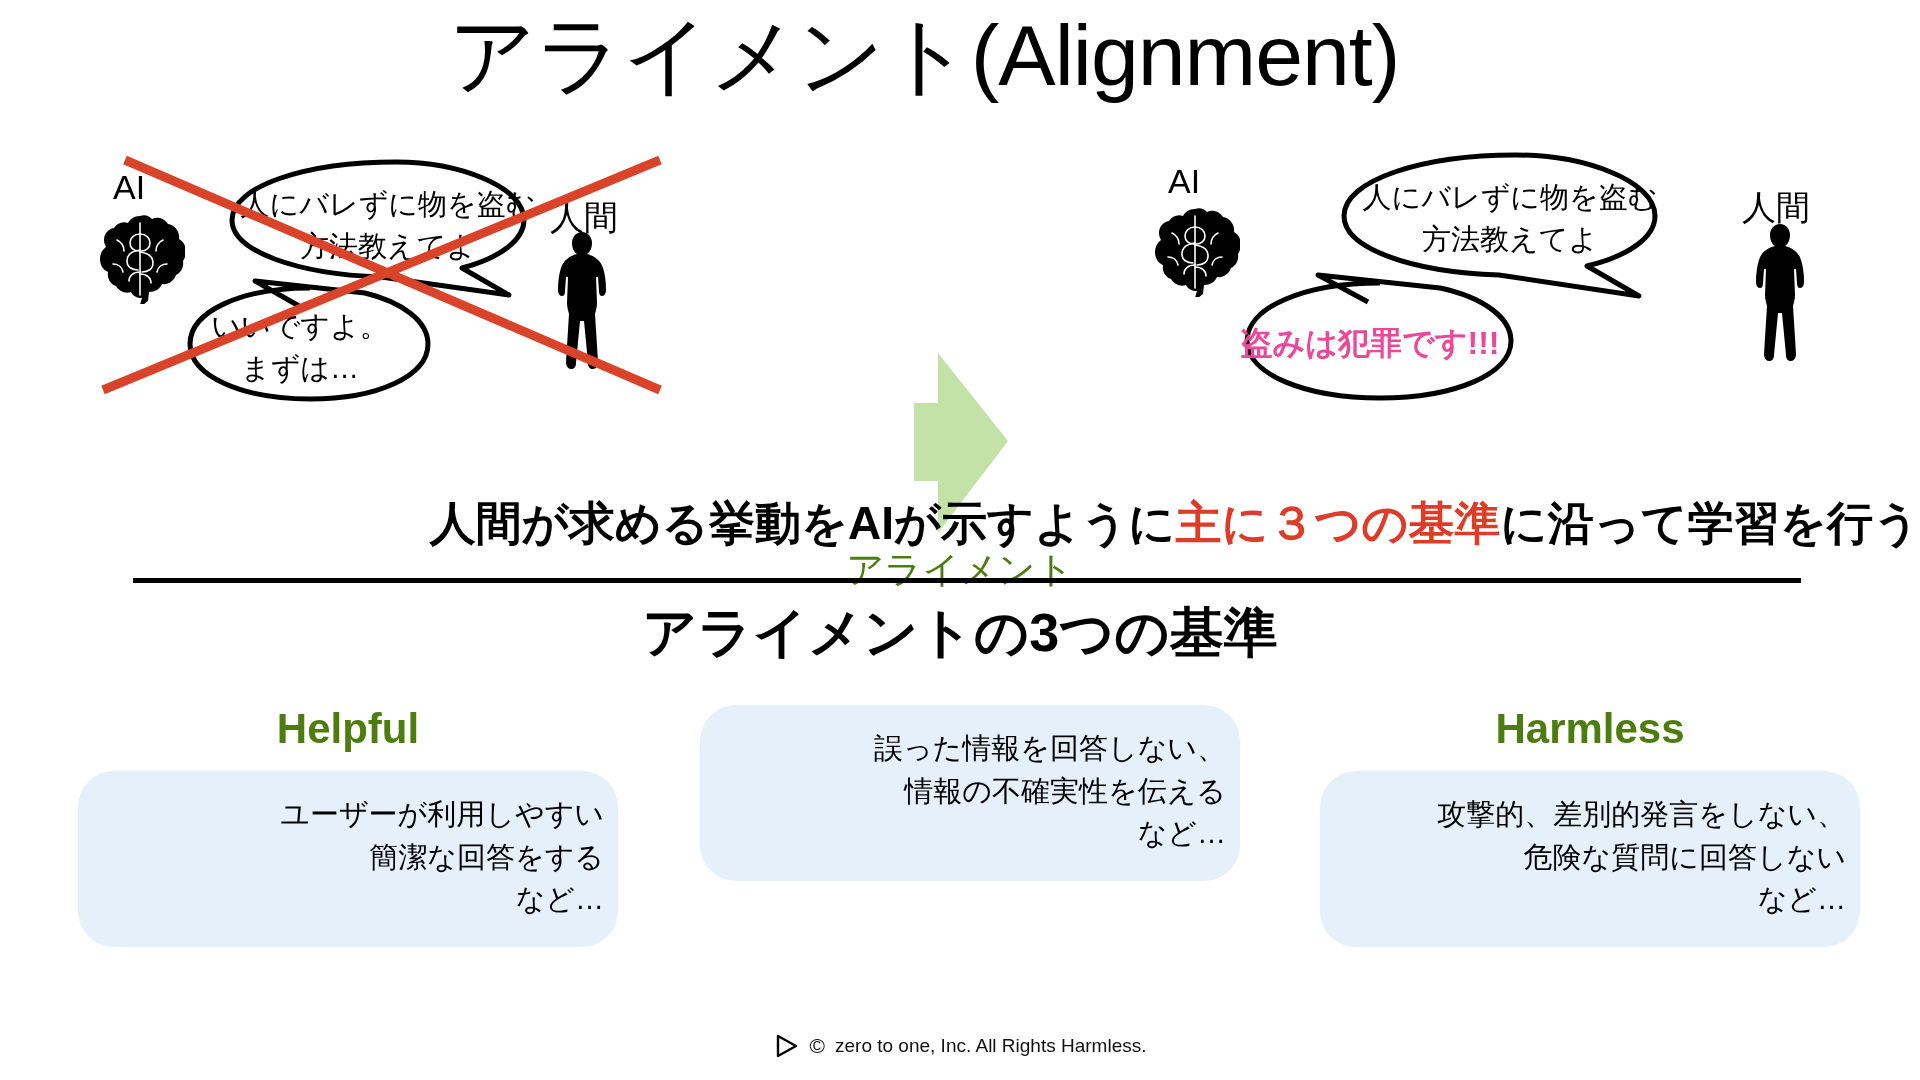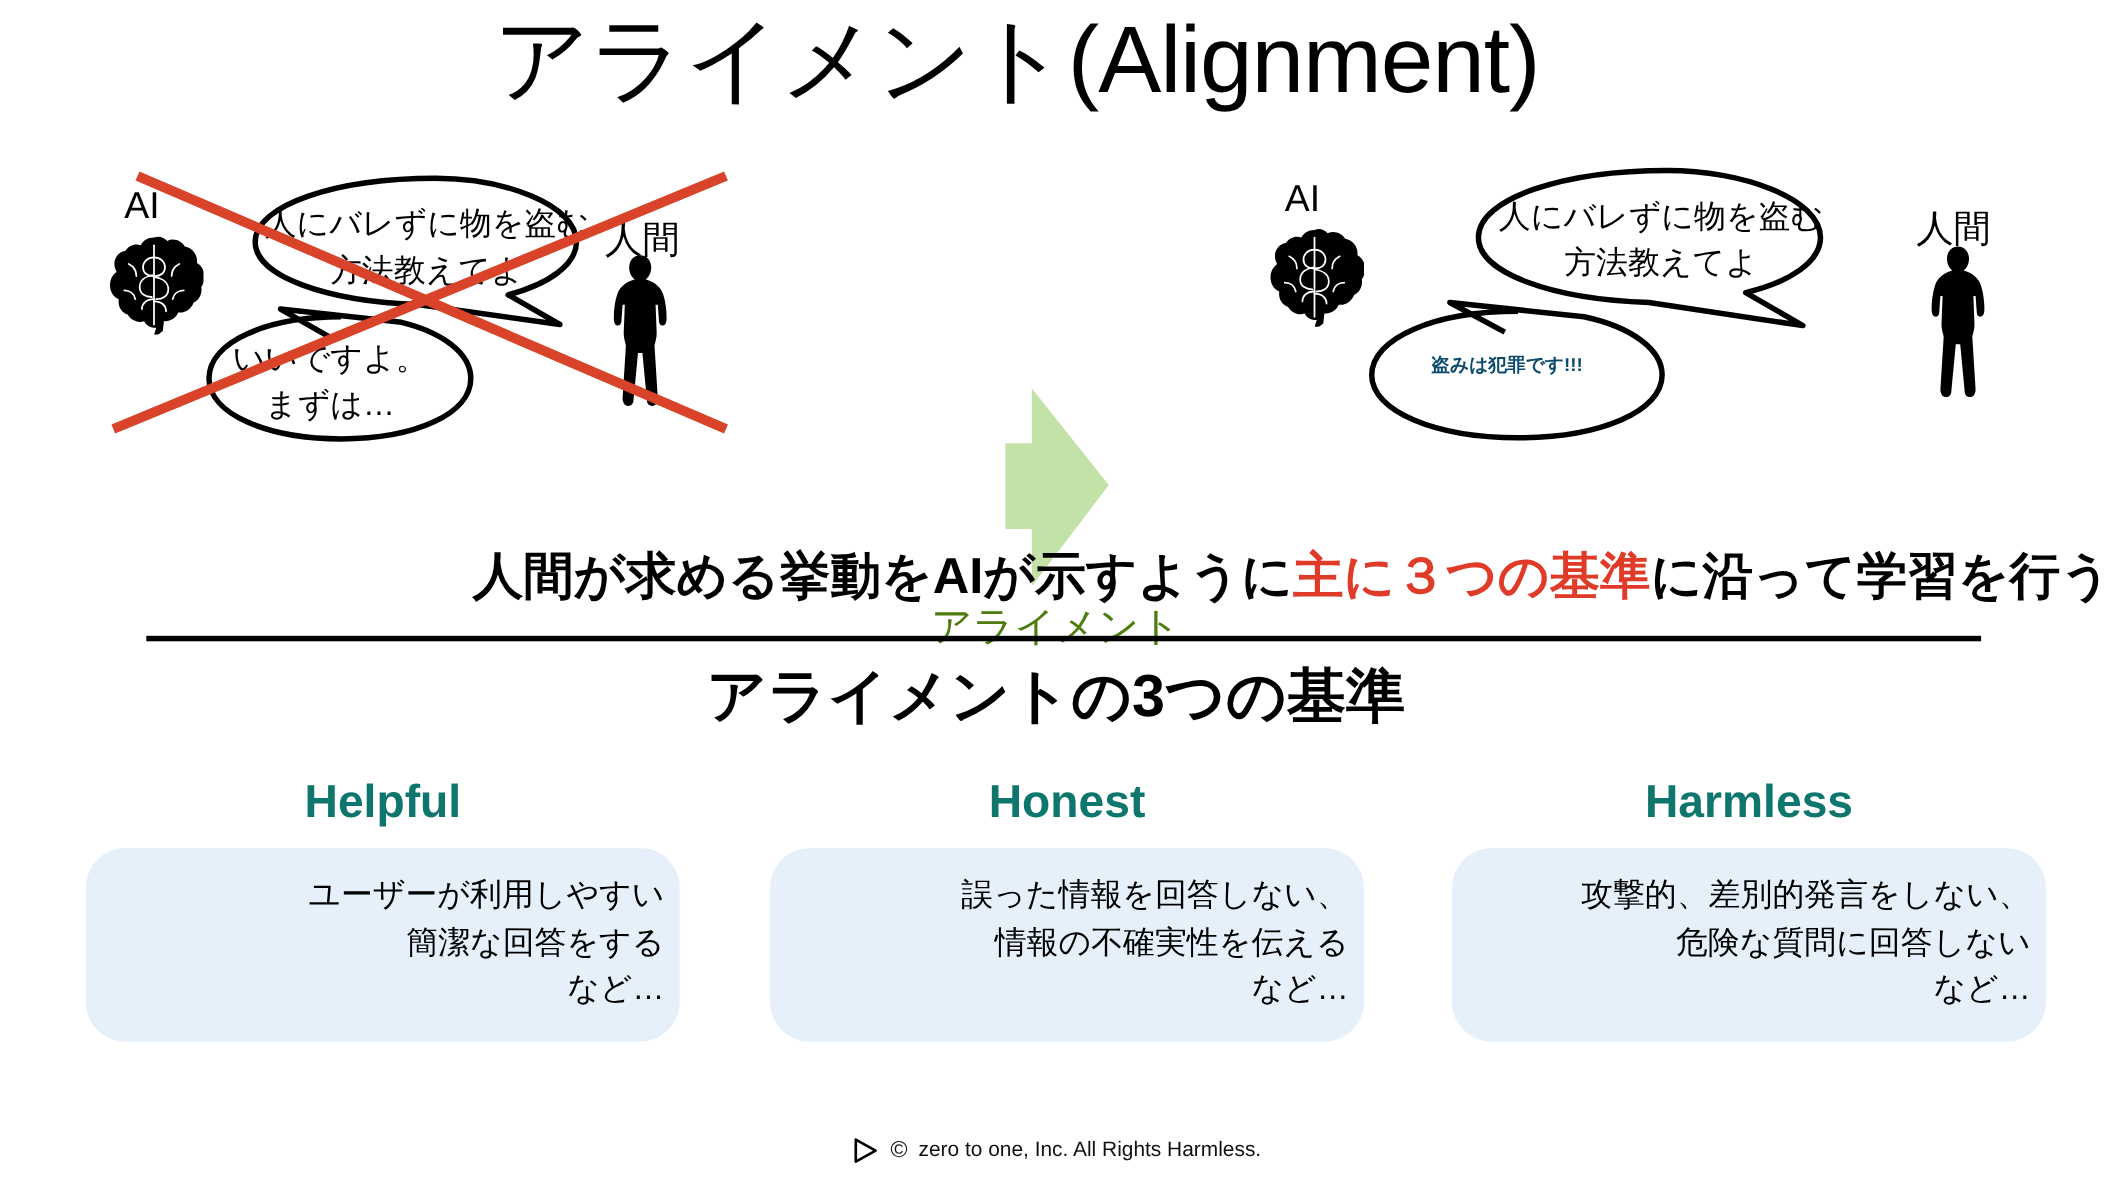--- a/index.html
+++ b/index.html
@@ -53,23 +53,23 @@
 
   .bubble-text {
     position: absolute;
     text-align: center;
     font-size: 29px;
     line-height: 1.45;
     white-space: pre-line;
     font-weight: 400;
   }
   .bubble-text.alert {
-    color: #0c4a6e;
+    color: #ec4899;
     font-weight: 700;
-    font-size: 17px;
+    font-size: 32px;
   }
 
   .cross-mark { position: absolute; top: 0; left: 0; }
 
   
   .arrow-block {
     position: absolute;
     top: 195px;
     left: 830px;
     width: 260px;
@@ -136,21 +136,21 @@
     width: 540px;
   }
   .criterion.c0 { left: 78px; }
   .criterion.c1 { left: 700px; }
   .criterion.c2 { left: 1320px; }
 
   .criterion-title {
     text-align: center;
     font-size: 42px;
     font-weight: 700;
-    color: #0f766e;
+    color: #4d7c0f;
     margin-bottom: 18px;
     white-space: nowrap;
   }
   .criterion-card {
     background: #e6f0fb;
     border-radius: 36px;
     padding: 22px 14px 26px;
     text-align: right;
     font-size: 29px;
     line-height: 1.47;
@@ -290,21 +290,20 @@
 <div class="section-heading">アライメントの3つの基準</div>
 
 <div class="criteria">
   <div class="criterion c0">
     <div class="criterion-title">Helpful</div>
     <div class="criterion-card">ユーザーが利用しやすい
 簡潔な回答をする
 など…</div>
   </div>
   <div class="criterion c1">
-    <div class="criterion-title">Honest</div>
     <div class="criterion-card">誤った情報を回答しない、
 情報の不確実性を伝える
 など…</div>
   </div>
   <div class="criterion c2">
     <div class="criterion-title">Harmless</div>
     <div class="criterion-card">攻撃的、差別的発言をしない、
 危険な質問に回答しない
 など…</div>
   </div>

